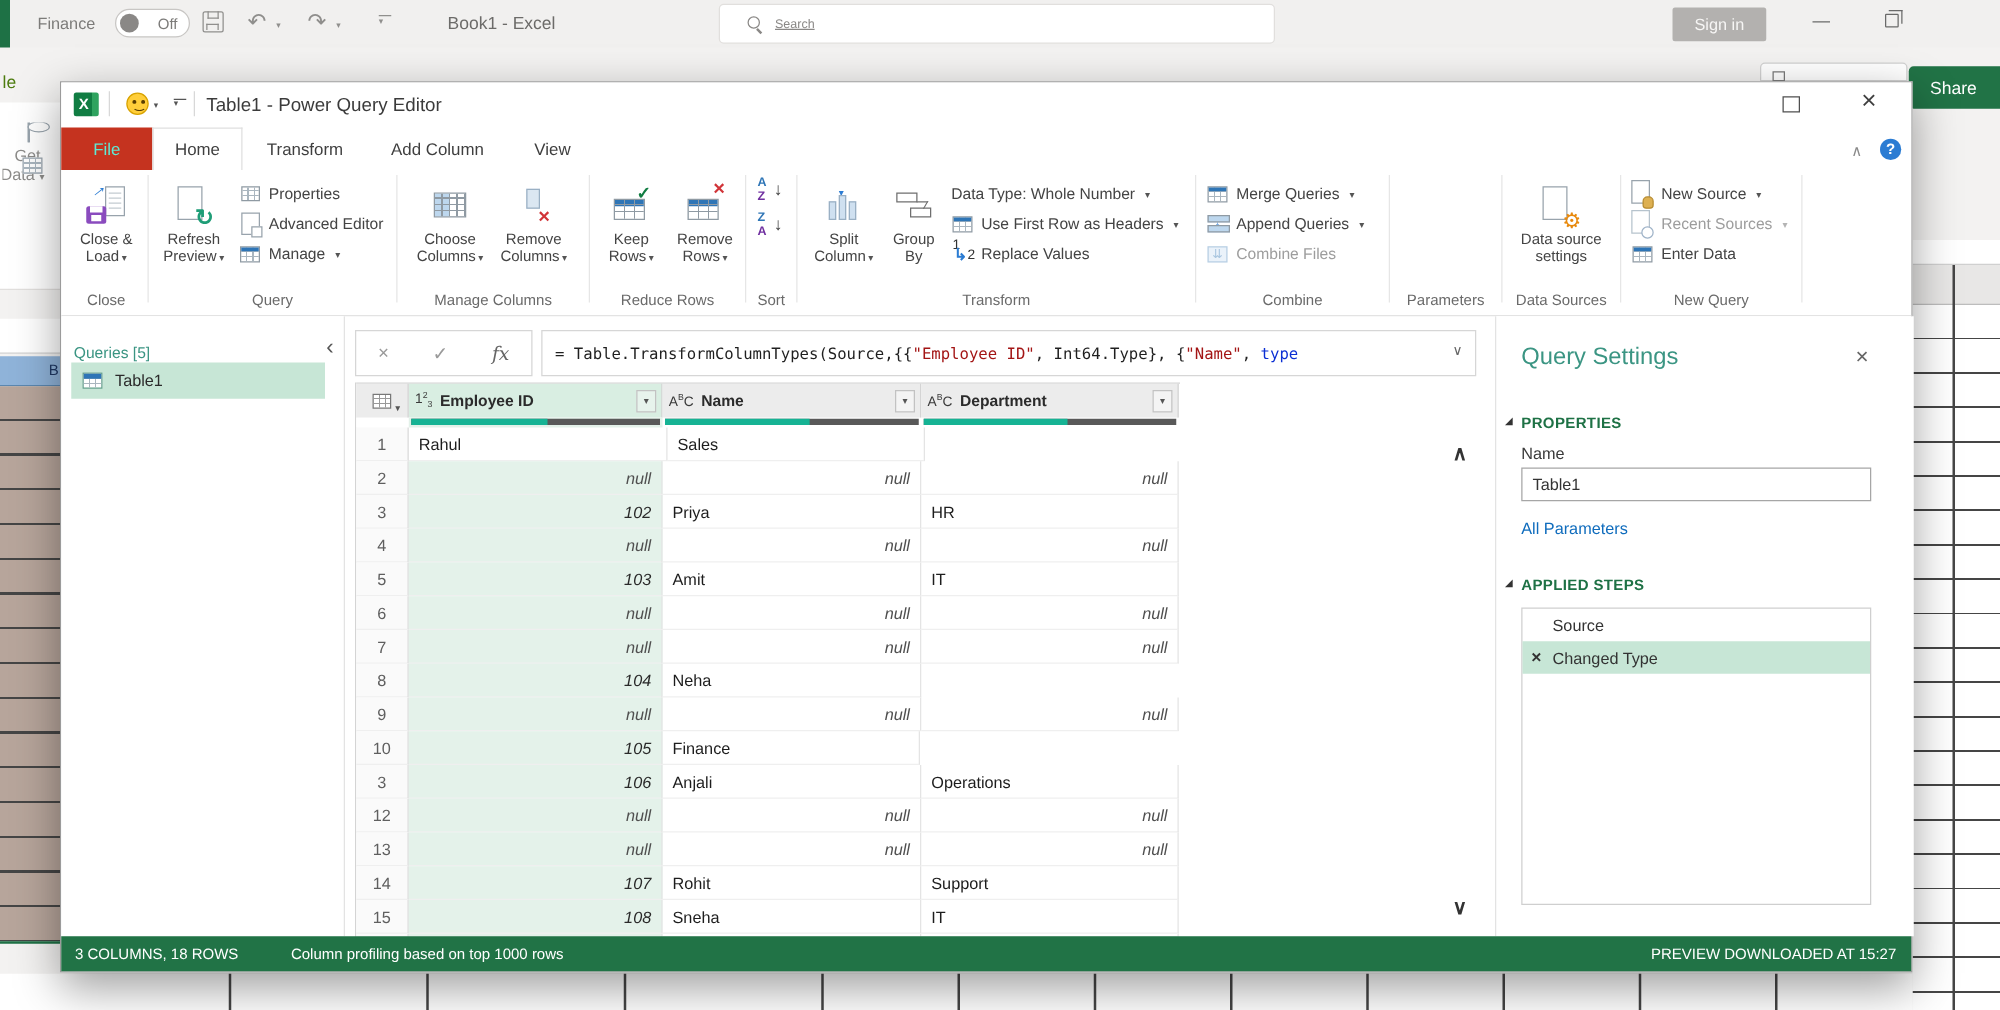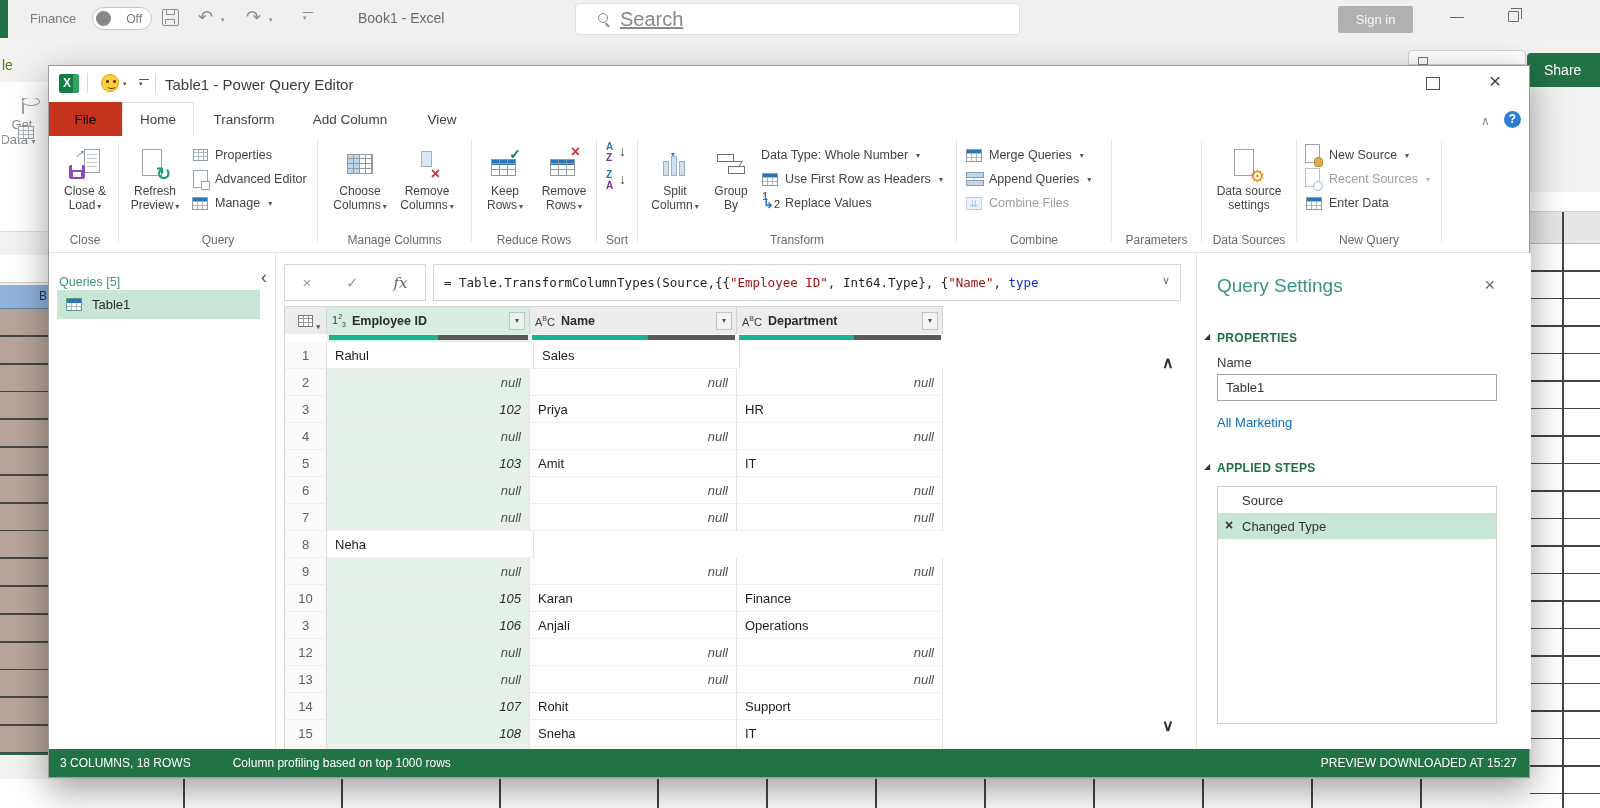--- a/index.html
+++ b/index.html
@@ -20,21 +20,21 @@
   .xl-undo { left:198px; } .xl-redo { left:246px; }
   .tiny-caret { font-size:7px; color:#908f8d; position:absolute; top:16px; }
   .xl-custom { position:absolute; left:303px; top:12px; width:10px; }
   .xl-custom i { display:block; border-top:1.5px solid #908f8d; margin-bottom:2px; }
   .xl-custom span { display:block; font-size:7px; color:#908f8d; font-style:normal; line-height:5px; }
   .xl-title { position:absolute; left:358px; top:10px; font-size:14px; color:#6c6b69; }
   .xl-search { position:absolute; left:575px; top:3px; width:445px; height:32px; background:#fff; border:1px solid #e1dfdd; border-radius:4px; display:flex; align-items:center; }
   .mag { position:relative; width:12px; height:12px; margin:0 10px 0 22px; }
   .mag::before { content:""; position:absolute; left:0; top:0; width:8px; height:8px; border:1.5px solid #8a8886; border-radius:50%; }
   .mag::after { content:""; position:absolute; right:0; bottom:0; width:5px; height:1.5px; background:#8a8886; transform:rotate(45deg); }
-  .xl-search .ph { font-size:20px; color:#8a8886;text-decoration:underline; }
+  .xl-search .ph { font-size:10px; color:#8a8886;text-decoration:underline; }
   .xl-signin { position:absolute; left:1338px; top:6px; width:75px; height:27px; background:#b3b1af; color:#f7f6f5; font-size:13px; border-radius:2px; display:flex; align-items:center; justify-content:center; }
   .xl-min { position:absolute; left:1450px; top:17px; width:14px; border-top:1.5px solid #6a6a6a; }
   .xl-restore { position:absolute; left:1508px; top:11px; width:11px; height:11px; border:1.5px solid #6a6a6a; border-radius:1px; }
   .xl-restore::before { content:""; position:absolute; left:2px; top:-4px; width:10px; height:10px; border-top:1.5px solid #6a6a6a; border-right:1.5px solid #6a6a6a; }
 
   .xl-filetab { position:absolute; left:2px; top:57px; font-size:14px; color:#4d7c0f; }
   .xl-ribbonpanel { position:absolute; left:0; top:82px; width:142px; height:150px; background:#fff; border-right:1px solid #e1dfdd; border-bottom:1px solid #e1dfdd; }
   .getdata { position:absolute; left:2px; top:16px; width:40px; height:110px; overflow:hidden; color:#8c8b89; font-size:13px; text-align:center; }
   .gd-cyl { position:relative; width:18px; height:22px; margin:2px auto 2px 2px; border:1.5px solid #98a3ac; border-radius:8px/4px; background:#fff; }
   .gd-cyl::before { content:""; position:absolute; left:-1px; top:-1px; width:16px; height:7px; border:1.5px solid #98a3ac; border-radius:50%; background:#fff; }
@@ -74,21 +74,21 @@
   .qat-custom { position:absolute; left:90px; top:13px; width:10px; }
   .qat-custom i { display:block; border-top:1.5px solid #555; margin-bottom:1px; }
   .qat-custom span { display:block; font-size:7px; color:#555; line-height:6px; }
   .pq-title { position:absolute; left:116px; top:10px; font-size:15px; color:#3b3b3b; }
   .pq-max { position:absolute; left:1377px; top:11px; width:14px; height:13px; border:1.5px solid #4f4f4f; }
   .pq-close { position:absolute; left:1440px; top:3px; font-size:21px; color:#3f3f3f; }
 
   
   .pq-tabs { position:absolute; left:0; top:36px; width:100%; height:34px; background:#fff; }
   .tab { position:absolute; top:0; height:34px; display:flex; align-items:center; justify-content:center; font-size:13.5px; color:#3f3f3f; }
-  .tab-file { left:0; width:73px; background:var(--file_tab_red); color:#000000; }
+  .tab-file { left:0; width:73px; background:var(--file_tab_red); color:#5eead4; }
   .tab-home { left:73px; width:72px; background:#fff; border:1px solid #e0e0e0; border-bottom:none; }
   .tab-transform { left:145px; width:100px; }
   .tab-addcol { left:245px; width:112px; }
   .tab-view { left:357px; width:72px; }
   .rb-collapse { position:absolute; left:1432px; top:12px; font-size:12px; color:#8a8a8a; }
   .rb-help { position:absolute; left:1455px; top:9px; width:17px; height:17px; border-radius:50%; background:#2b7cd3; color:#fff; font-size:12px; font-weight:bold; text-align:center; line-height:17px; }
 
   
   .pq-ribbon { position:absolute; left:0; top:70px; width:100%; height:117px; background:#fff; border-bottom:1px solid #e3e3e3; font-size:12px; color:#444; }
   .gsep { position:absolute; top:4px; width:1px; height:102px; background:#e6e6e6; }
@@ -616,32 +616,32 @@
           <div class="tcell c-dept nullv">null</div>
         </div>
         <div class="trow">
           <div class="tcell c-rownum">7</div>
           <div class="tcell c-id nullv">null</div>
           <div class="tcell c-name nullv">null</div>
           <div class="tcell c-dept nullv">null</div>
         </div>
         <div class="trow">
           <div class="tcell c-rownum">8</div>
+          <div class="tcell c-id numv">104</div>
           <div class="tcell c-name textv">Neha</div>
         </div>
         <div class="trow">
           <div class="tcell c-rownum">9</div>
           <div class="tcell c-id nullv">null</div>
           <div class="tcell c-name nullv">null</div>
           <div class="tcell c-dept nullv">null</div>
         </div>
         <div class="trow">
           <div class="tcell c-rownum">10</div>
           <div class="tcell c-id numv">105</div>
-          <div class="tcell c-name textv">Karan</div>
           <div class="tcell c-dept textv">Finance</div>
         </div>
         <div class="trow">
           <div class="tcell c-rownum">3</div>
           <div class="tcell c-id numv">106</div>
           <div class="tcell c-name textv">Anjali</div>
           <div class="tcell c-dept textv">Operations</div>
         </div>
         <div class="trow">
           <div class="tcell c-rownum">12</div>
@@ -678,21 +678,21 @@
   <span class="sb-up">∧</span>
   <span class="sb-down">∨</span>
 
   <div class="settings-pane">
     <span class="qs-title">Query Settings</span>
     <span class="qs-close">×</span>
     <span class="sect-tri qs-props-tri">◢</span>
     <span class="sect-hdr qs-props">PROPERTIES</span>
     <span class="qs-namelabel">Name</span>
     <input class="qs-nameinput" readonly="" value="Table1" style="">
-    <span class="qs-allprops">All Marketing</span>
+    <span class="qs-allprops">All Parameters</span>
     <span class="sect-tri qs-steps-tri">◢</span>
     <span class="sect-hdr qs-steps">APPLIED STEPS</span>
     <div class="steps-box">
       <div class="step">
         <span>Source</span>
       </div>
       <div class="step selected">
         <span class="step-x">×</span>
         <span>Changed Type</span>
       </div>

